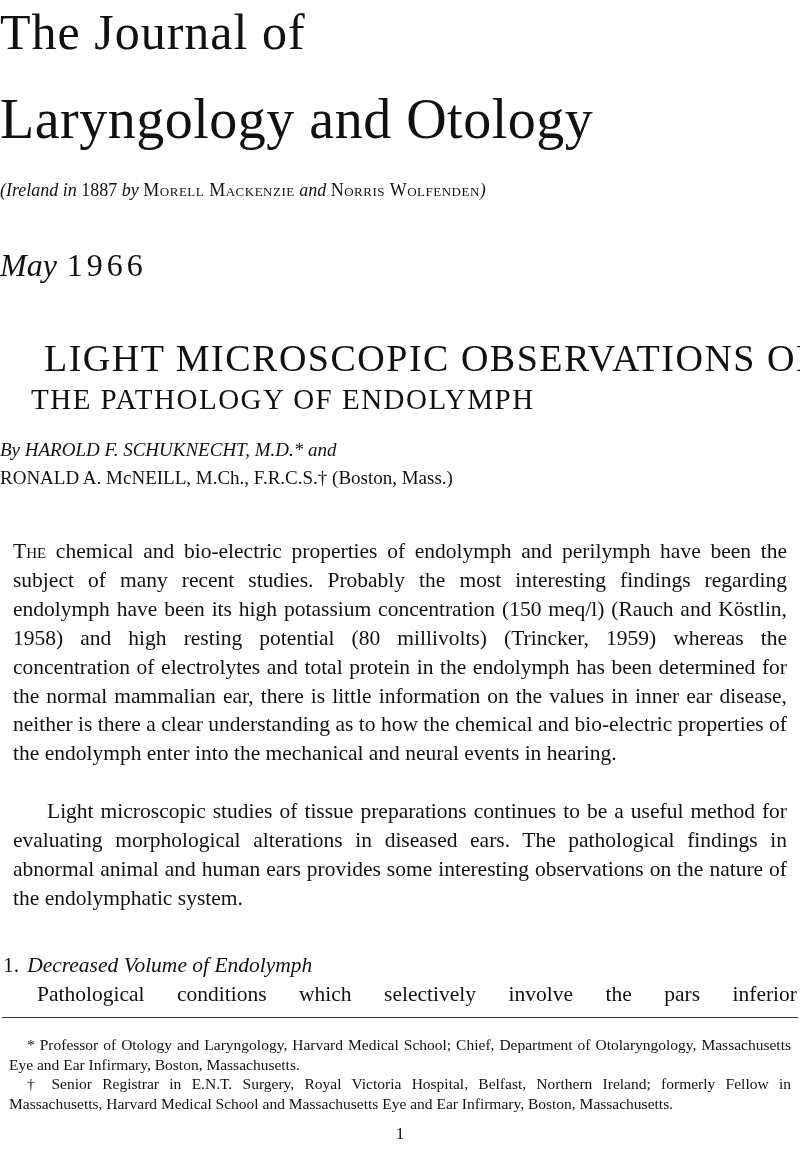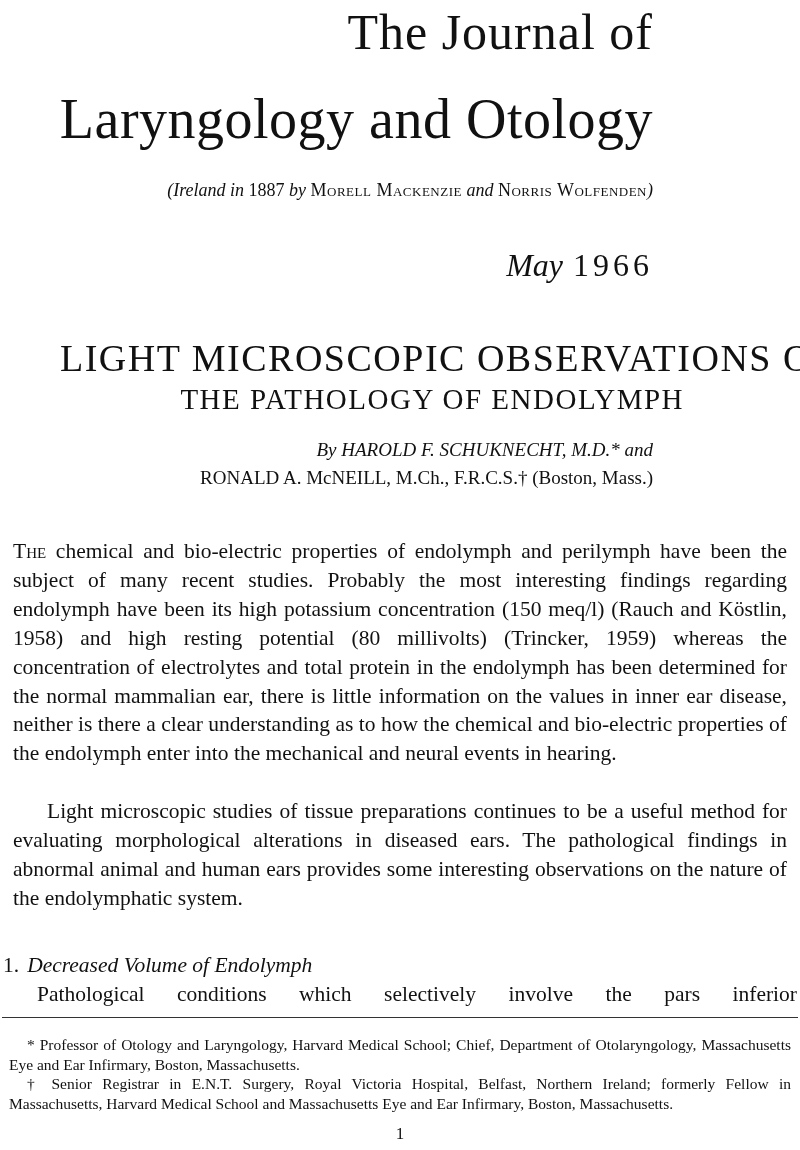--- a/index.html
+++ b/index.html
@@ -1,20 +1,20 @@
 <!DOCTYPE html>
 <html><head>
 <meta charset="utf-8">
 <style>
   html, body { margin: 0; padding: 0; background: #ffffff; }
   body {
     width: 800px; height: 1150px; overflow: hidden; position: relative;
     font-family: "Liberation Serif", "DejaVu Serif", serif; color: #111;
   }
-  .abs { position: absolute; left: 16px; width: 637px; text-align: right; white-space: nowrap; }
+  .abs { position: absolute; left: 0; width: 637px; text-align: left; white-space: nowrap; }
   .j1 { top: 2px; font-size: 50px; line-height: 60px; letter-spacing: 1px; }
   .j2 { top: 86px; font-size: 56px; line-height: 66px; letter-spacing: 0.5px; }
   .founded { top: 178px; font-size: 18px; line-height: 24px; font-style: italic; }
   .founded .sc { font-style: normal; font-variant: small-caps; letter-spacing: 0.5px; }
   .founded .num { font-style: normal; }
   .date { top: 245px; font-size: 32px; line-height: 40px; }
   .date .month { font-style: italic; }
   .date .year { letter-spacing: 4px; margin-left: 10px; }
   .title1 { top: 340px; font-size: 38px; line-height: 36px; letter-spacing: 1.5px; margin-left: 44px; }
   .title2 { top: 381px; font-size: 29px; line-height: 36px; letter-spacing: 1.5px; padding-left: 31px; }

